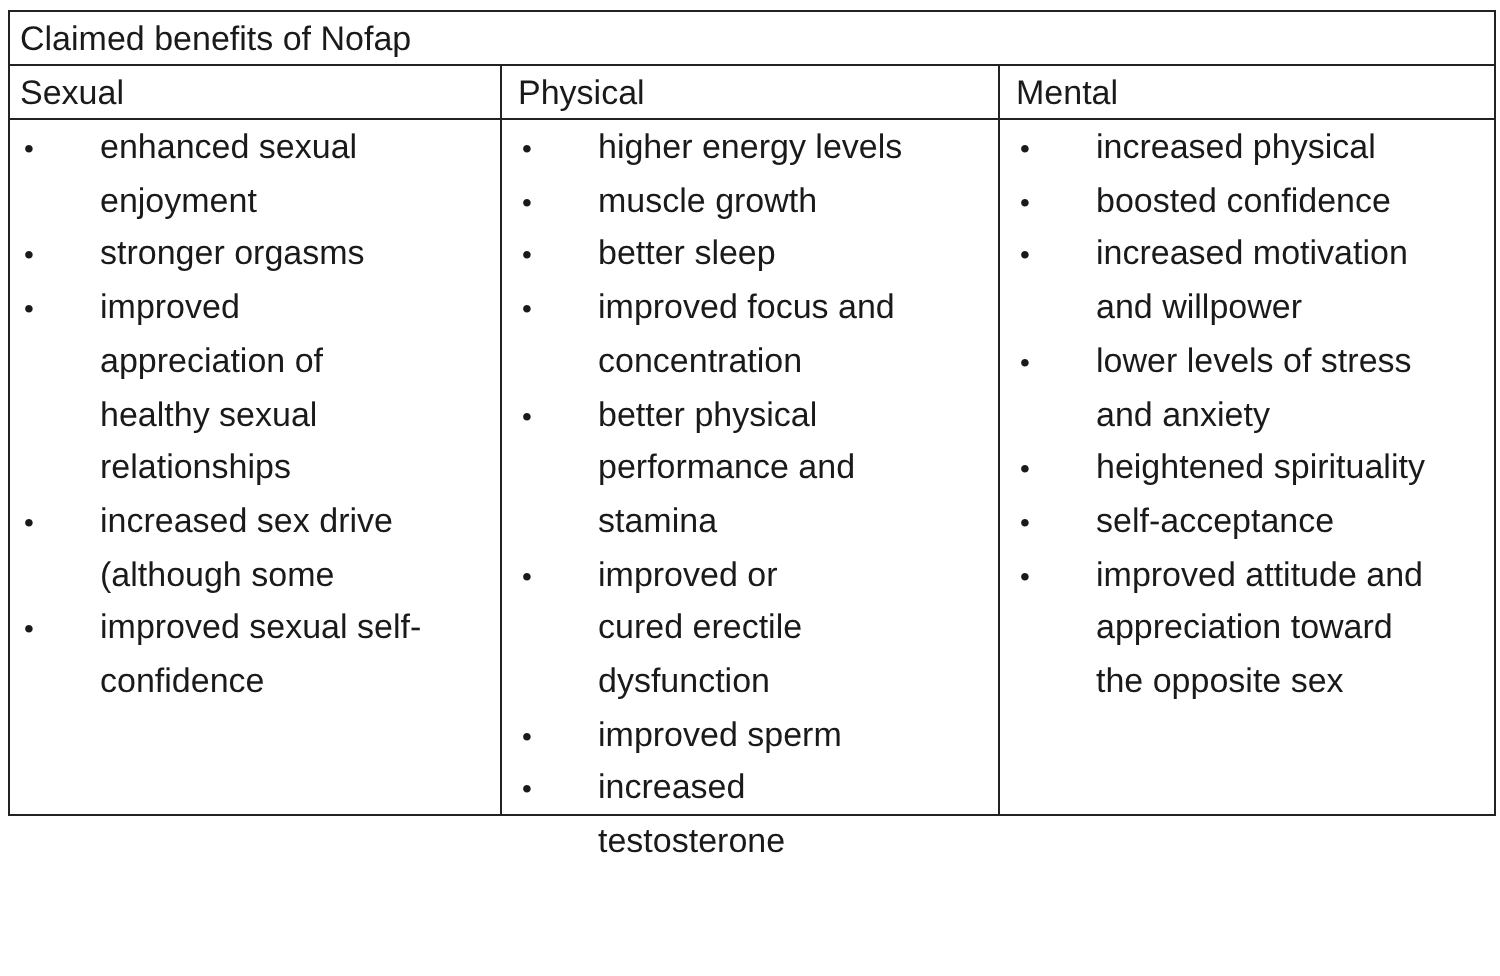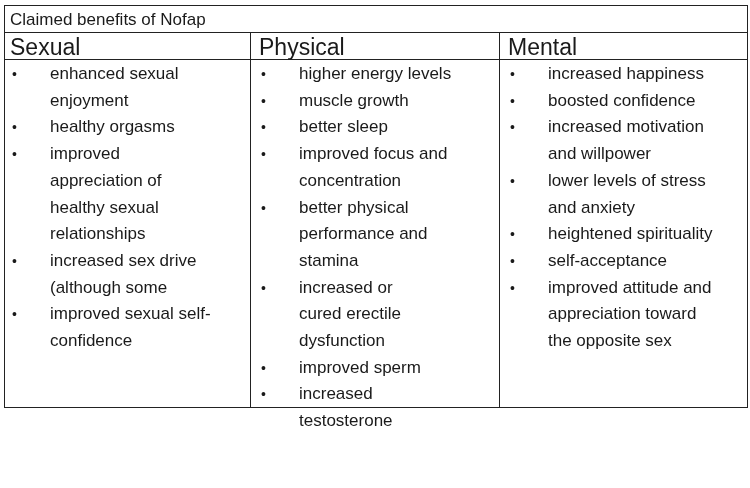--- a/index.html
+++ b/index.html
@@ -3,21 +3,21 @@
   <meta charset="utf-8">
   <style>
     html, body { margin: 0; padding: 0; background: #ffffff; }
     body { width: 750px; height: 488px; position: relative; overflow: hidden;
            font-family: "Liberation Sans", sans-serif; color: #1a1a1a; }
     .table { position: absolute; left: 4px; top: 5px; width: 744px; height: 403px;
              border: 1.5px solid #222; box-sizing: border-box; }
     .hline { position: absolute; left: 0; right: 0; height: 0; border-top: 1.5px solid #222; }
     .vline { position: absolute; top: 27px; bottom: 0; width: 0; border-left: 1.5px solid #222; }
     .title { position: absolute; left: 5px; top: 2px; font-size: 17px; line-height: 24px; }
-    .col-head { position: absolute; top: 29px; font-size: 23px; line-height: 24px; }
+    .col-head { position: absolute; top: 29px; font-size: 17px; line-height: 24px; }
     .col-body { position: absolute; top: 55px; }
     .item { position: relative; }
     .bullet { position: absolute; left: 2px; top: 0; font-size: 14px; line-height: 26.7px; }
     .line { display: block; margin-left: 40px; font-size: 17px; line-height: 26.7px; white-space: nowrap; }
   </style>
 </head>
 <body>
 
 <div class="table">
   <div class="title">Claimed benefits of Nofap</div>
@@ -31,21 +31,21 @@
   <div class="col-head" style="left:503px">Mental</div>
 
   <div class="col-body" style="left:5px">
       <div class="item">
         <span class="bullet">•</span>
         <span class="line">enhanced sexual</span>
         <span class="line">enjoyment</span>
       </div>
       <div class="item">
         <span class="bullet">•</span>
-        <span class="line">healthy orgasms</span>
+        <span class="line">stronger orgasms</span>
       </div>
       <div class="item">
         <span class="bullet">•</span>
         <span class="line">improved</span>
         <span class="line">appreciation of</span>
         <span class="line">healthy sexual</span>
         <span class="line">relationships</span>
       </div>
       <div class="item">
         <span class="bullet">•</span>
@@ -77,38 +77,38 @@
         <span class="line">concentration</span>
       </div>
       <div class="item">
         <span class="bullet">•</span>
         <span class="line">better physical</span>
         <span class="line">performance and</span>
         <span class="line">stamina</span>
       </div>
       <div class="item">
         <span class="bullet">•</span>
-        <span class="line">increased or</span>
+        <span class="line">improved or</span>
         <span class="line">cured erectile</span>
         <span class="line">dysfunction</span>
       </div>
       <div class="item">
         <span class="bullet">•</span>
         <span class="line">improved sperm</span>
       </div>
       <div class="item">
         <span class="bullet">•</span>
         <span class="line">increased</span>
         <span class="line">testosterone</span>
       </div>
     </div>
   <div class="col-body" style="left:503px">
       <div class="item">
         <span class="bullet">•</span>
-        <span class="line">increased happiness</span>
+        <span class="line">increased physical</span>
       </div>
       <div class="item">
         <span class="bullet">•</span>
         <span class="line">boosted confidence</span>
       </div>
       <div class="item">
         <span class="bullet">•</span>
         <span class="line">increased motivation</span>
         <span class="line">and willpower</span>
       </div>

